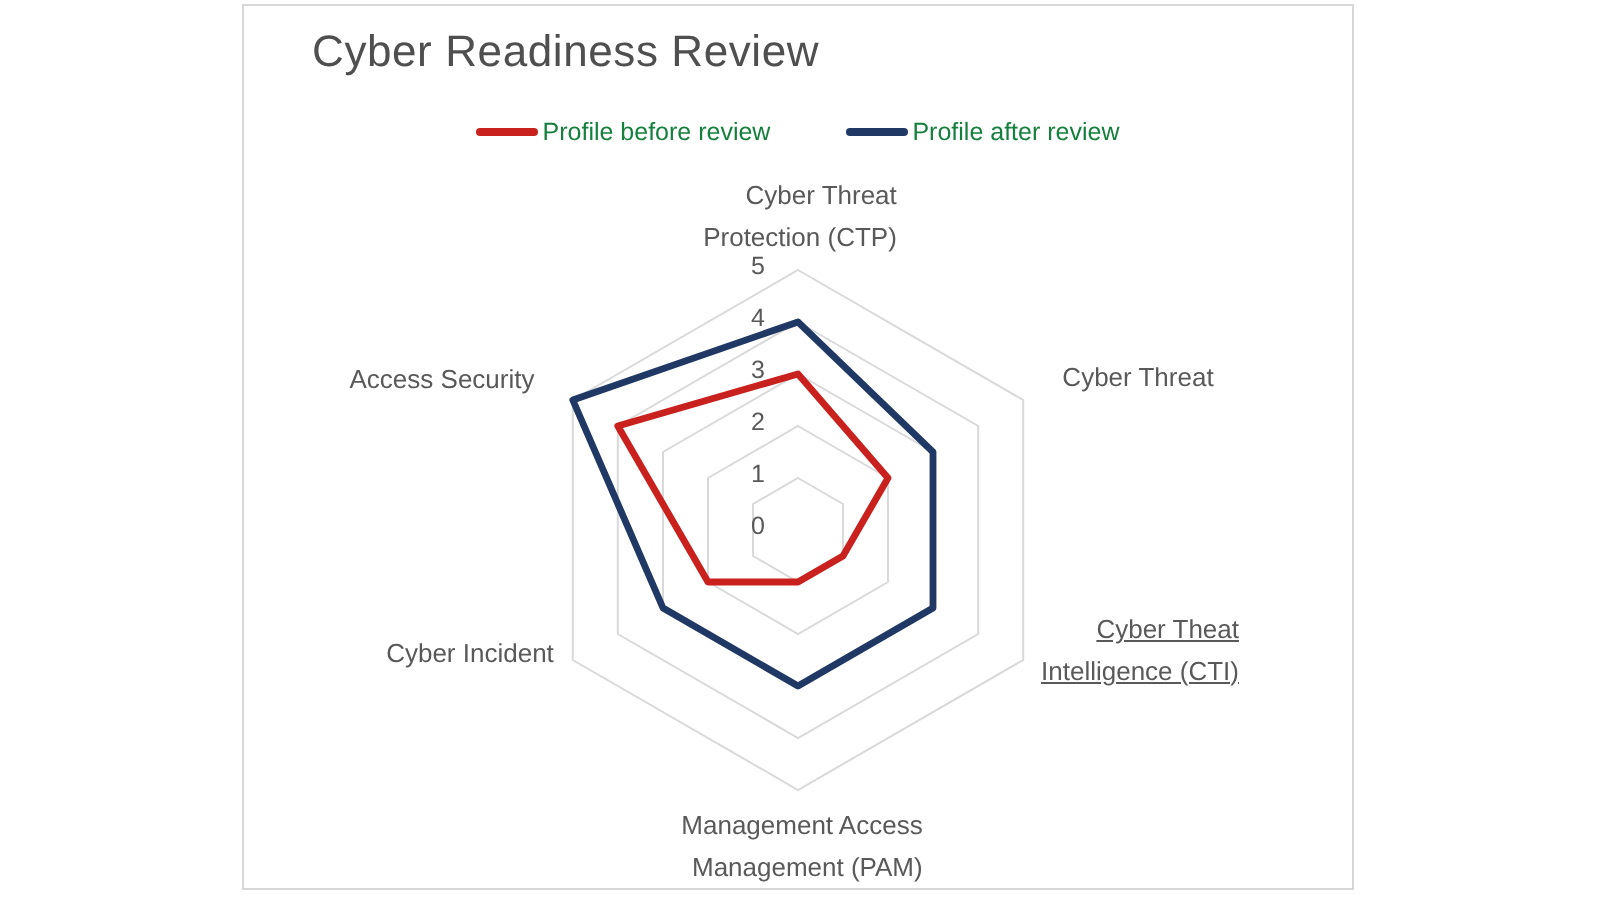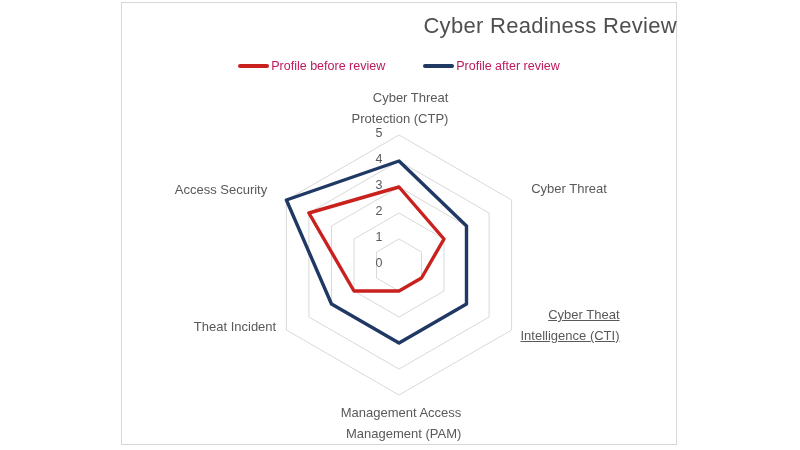--- a/index.html
+++ b/index.html
@@ -1,26 +1,26 @@
 <!DOCTYPE html>
 <html><head>
 <meta charset="utf-8">
 <style>
   html,body{margin:0;padding:0;background:#fff;}
   .canvas{position:relative;width:800px;height:450px;background:#fff;overflow:hidden;
           font-family:"Liberation Sans", sans-serif;}
   .chart-box{position:absolute;left:121px;top:2px;width:556px;height:443px;
              background:#fff;border:1px solid #d7d7d7;box-sizing:border-box;}
-  .chart-title{position:absolute;left:121px;top:13px;width:556px;text-align:right;
-               font-size:22px;letter-spacing:.3px;color:#4f4f4f;}
+  .chart-title{position:absolute;left:121px;top:13px;width:556px;text-align:left;
+               font-size:22px;letter-spacing:.3px;color:#4f4f4f;padding-left:35px;}
   .legend{position:absolute;left:121px;top:59px;width:556px;display:flex;
           justify-content:center;align-items:center;gap:38px;}
   .legend-item{display:flex;align-items:center;gap:2px;}
   .legend-swatch{width:31px;height:3.5px;border-radius:2px;}
-  .legend-label{font-size:12.5px;color:#be185d;}
+  .legend-label{font-size:12.5px;color:#15803d;}
   .radar-svg{position:absolute;left:0;top:0;width:800px;height:450px;}
   .axlabel{position:absolute;transform:translateX(-50%);text-align:right;
            font-size:13px;line-height:1.6;color:#595959;white-space:nowrap;}
   #ax-ctp{left:400px;top:88px;}
   #ax-ctd{left:569px;top:179px;}
   #ax-cti{left:570px;top:305px;text-decoration:underline;}
   #ax-pam{left:401px;top:403px;}
   #ax-cir{left:235px;top:317px;}
   #ax-csm{left:221px;top:180px;}
 </style>
@@ -68,18 +68,18 @@
   </div>
   <div class="axlabel" id="ax-cti">
     <div>Cyber Theat</div>
       <div>Intelligence (CTI)</div>
   </div>
   <div class="axlabel" id="ax-pam">
     <div>Management Access</div>
       <div>Management (PAM)</div>
   </div>
   <div class="axlabel" id="ax-cir">
-    <div>Theat Incident</div>
+    <div>Cyber Incident</div>
   </div>
   <div class="axlabel" id="ax-csm">
     <div>Access Security</div>
   </div>
 </div>
 
 </body></html>

